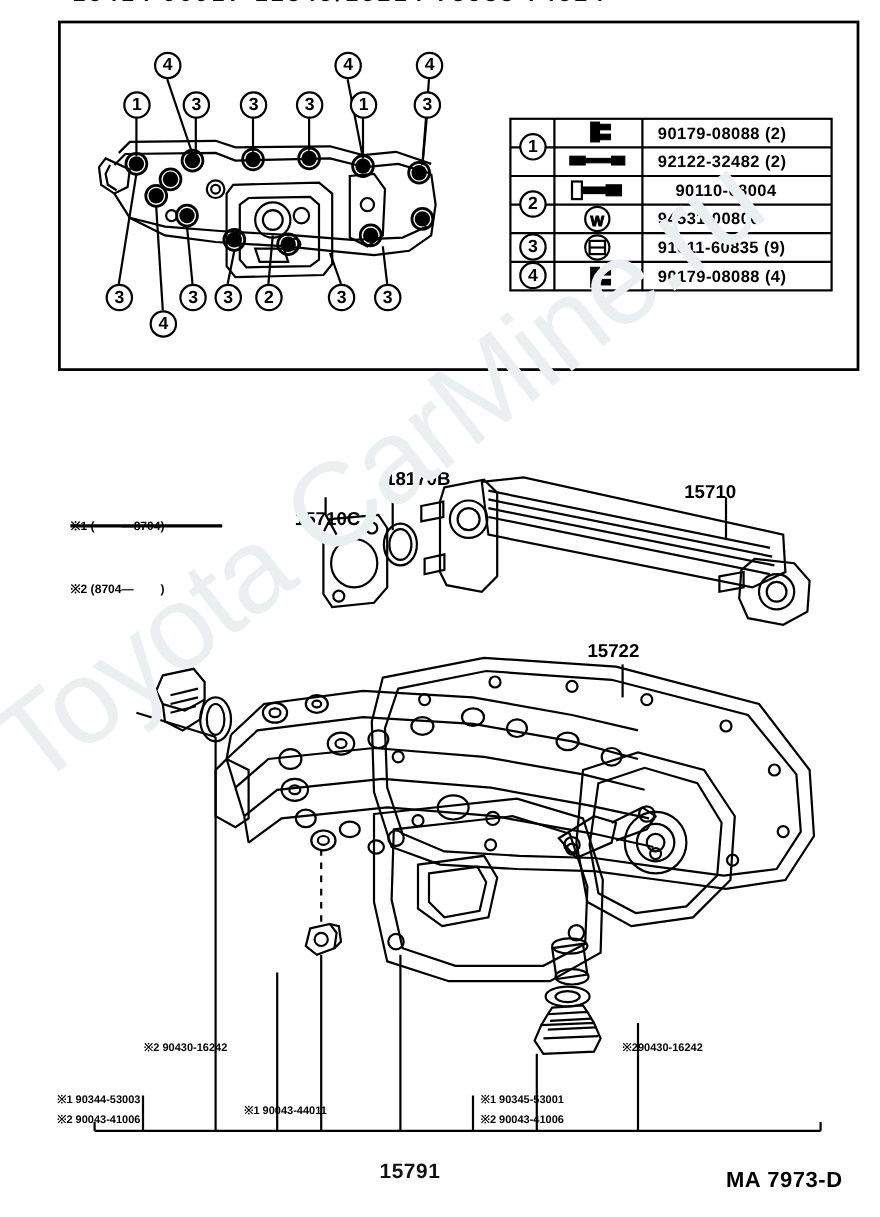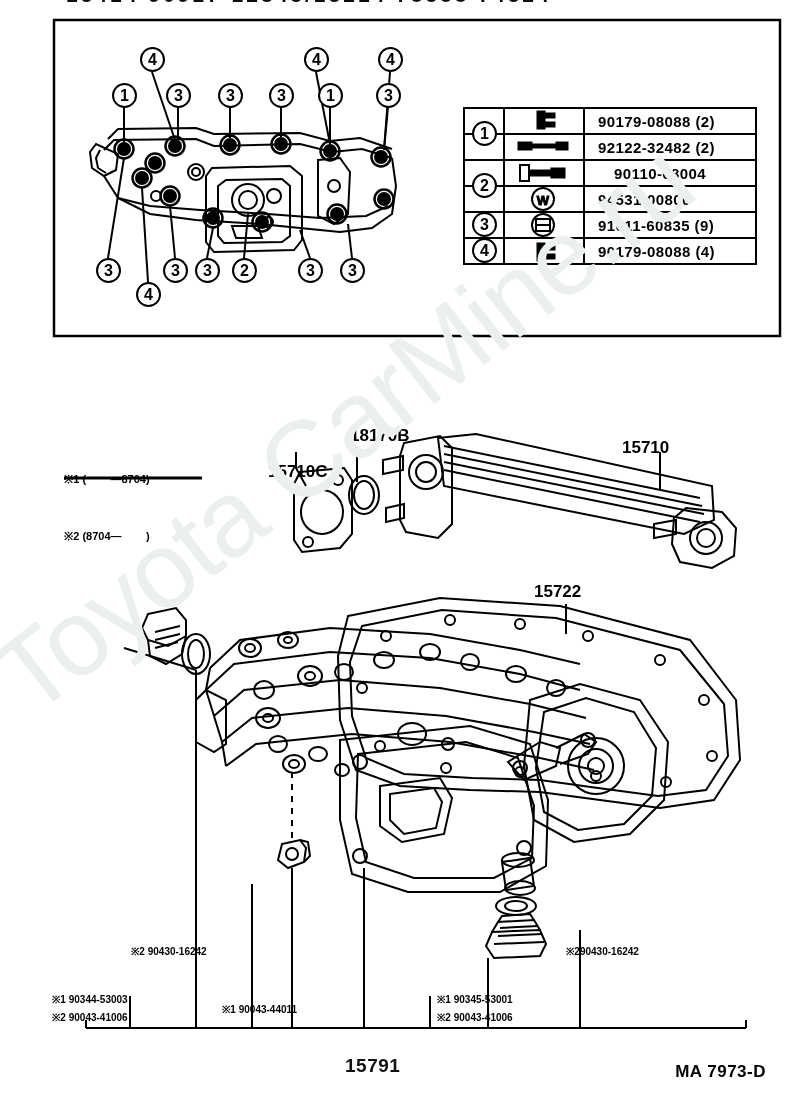--- a/index.html
+++ b/index.html
@@ -134,21 +134,21 @@
     letter-spacing: 0.5px;
     color: #111;
     line-height: 21px;
   }
 
   
   #diagram-code {
     position: absolute;
     right: 34px;
     top: 1062px;
-    font-size: 17px;
+    font-size: 20px;
     font-weight: bold;
     letter-spacing: 0.5px;
     z-index: 4;
   }
 </style>
 </head>
 <body>
 
 <div id="watermark">
   <div class="wm-text">Toyota CarMine.ru</div>

